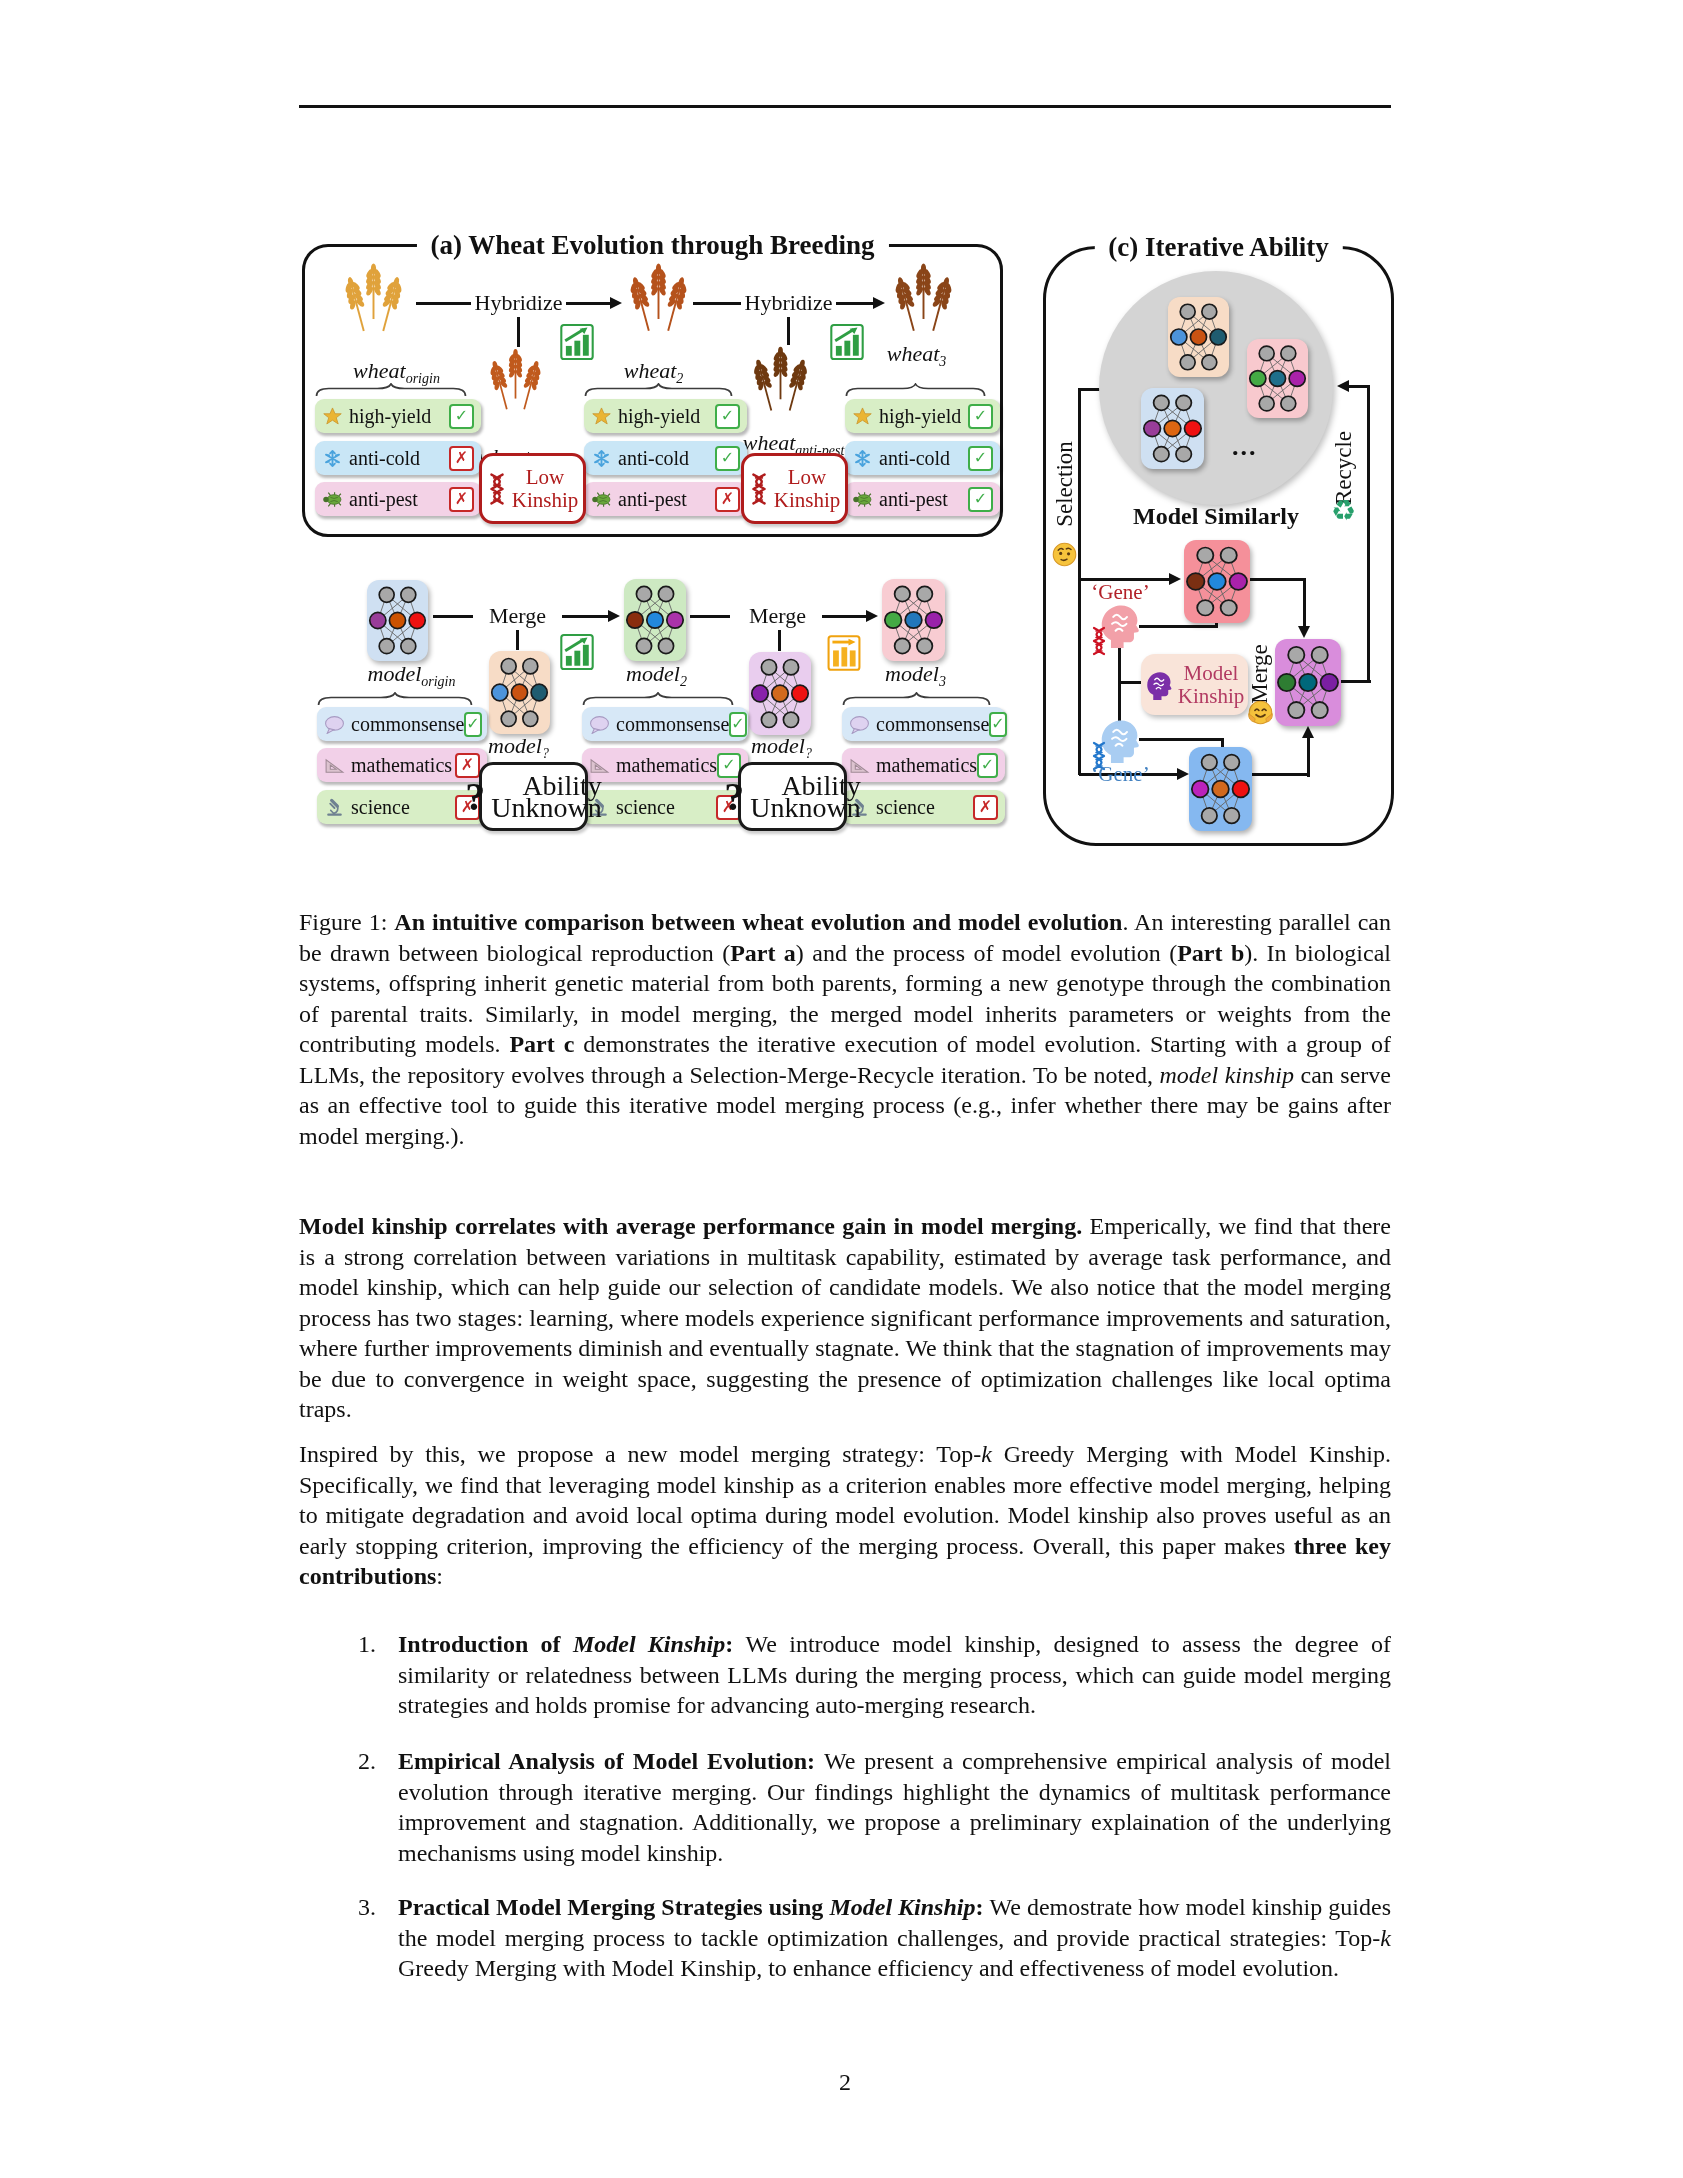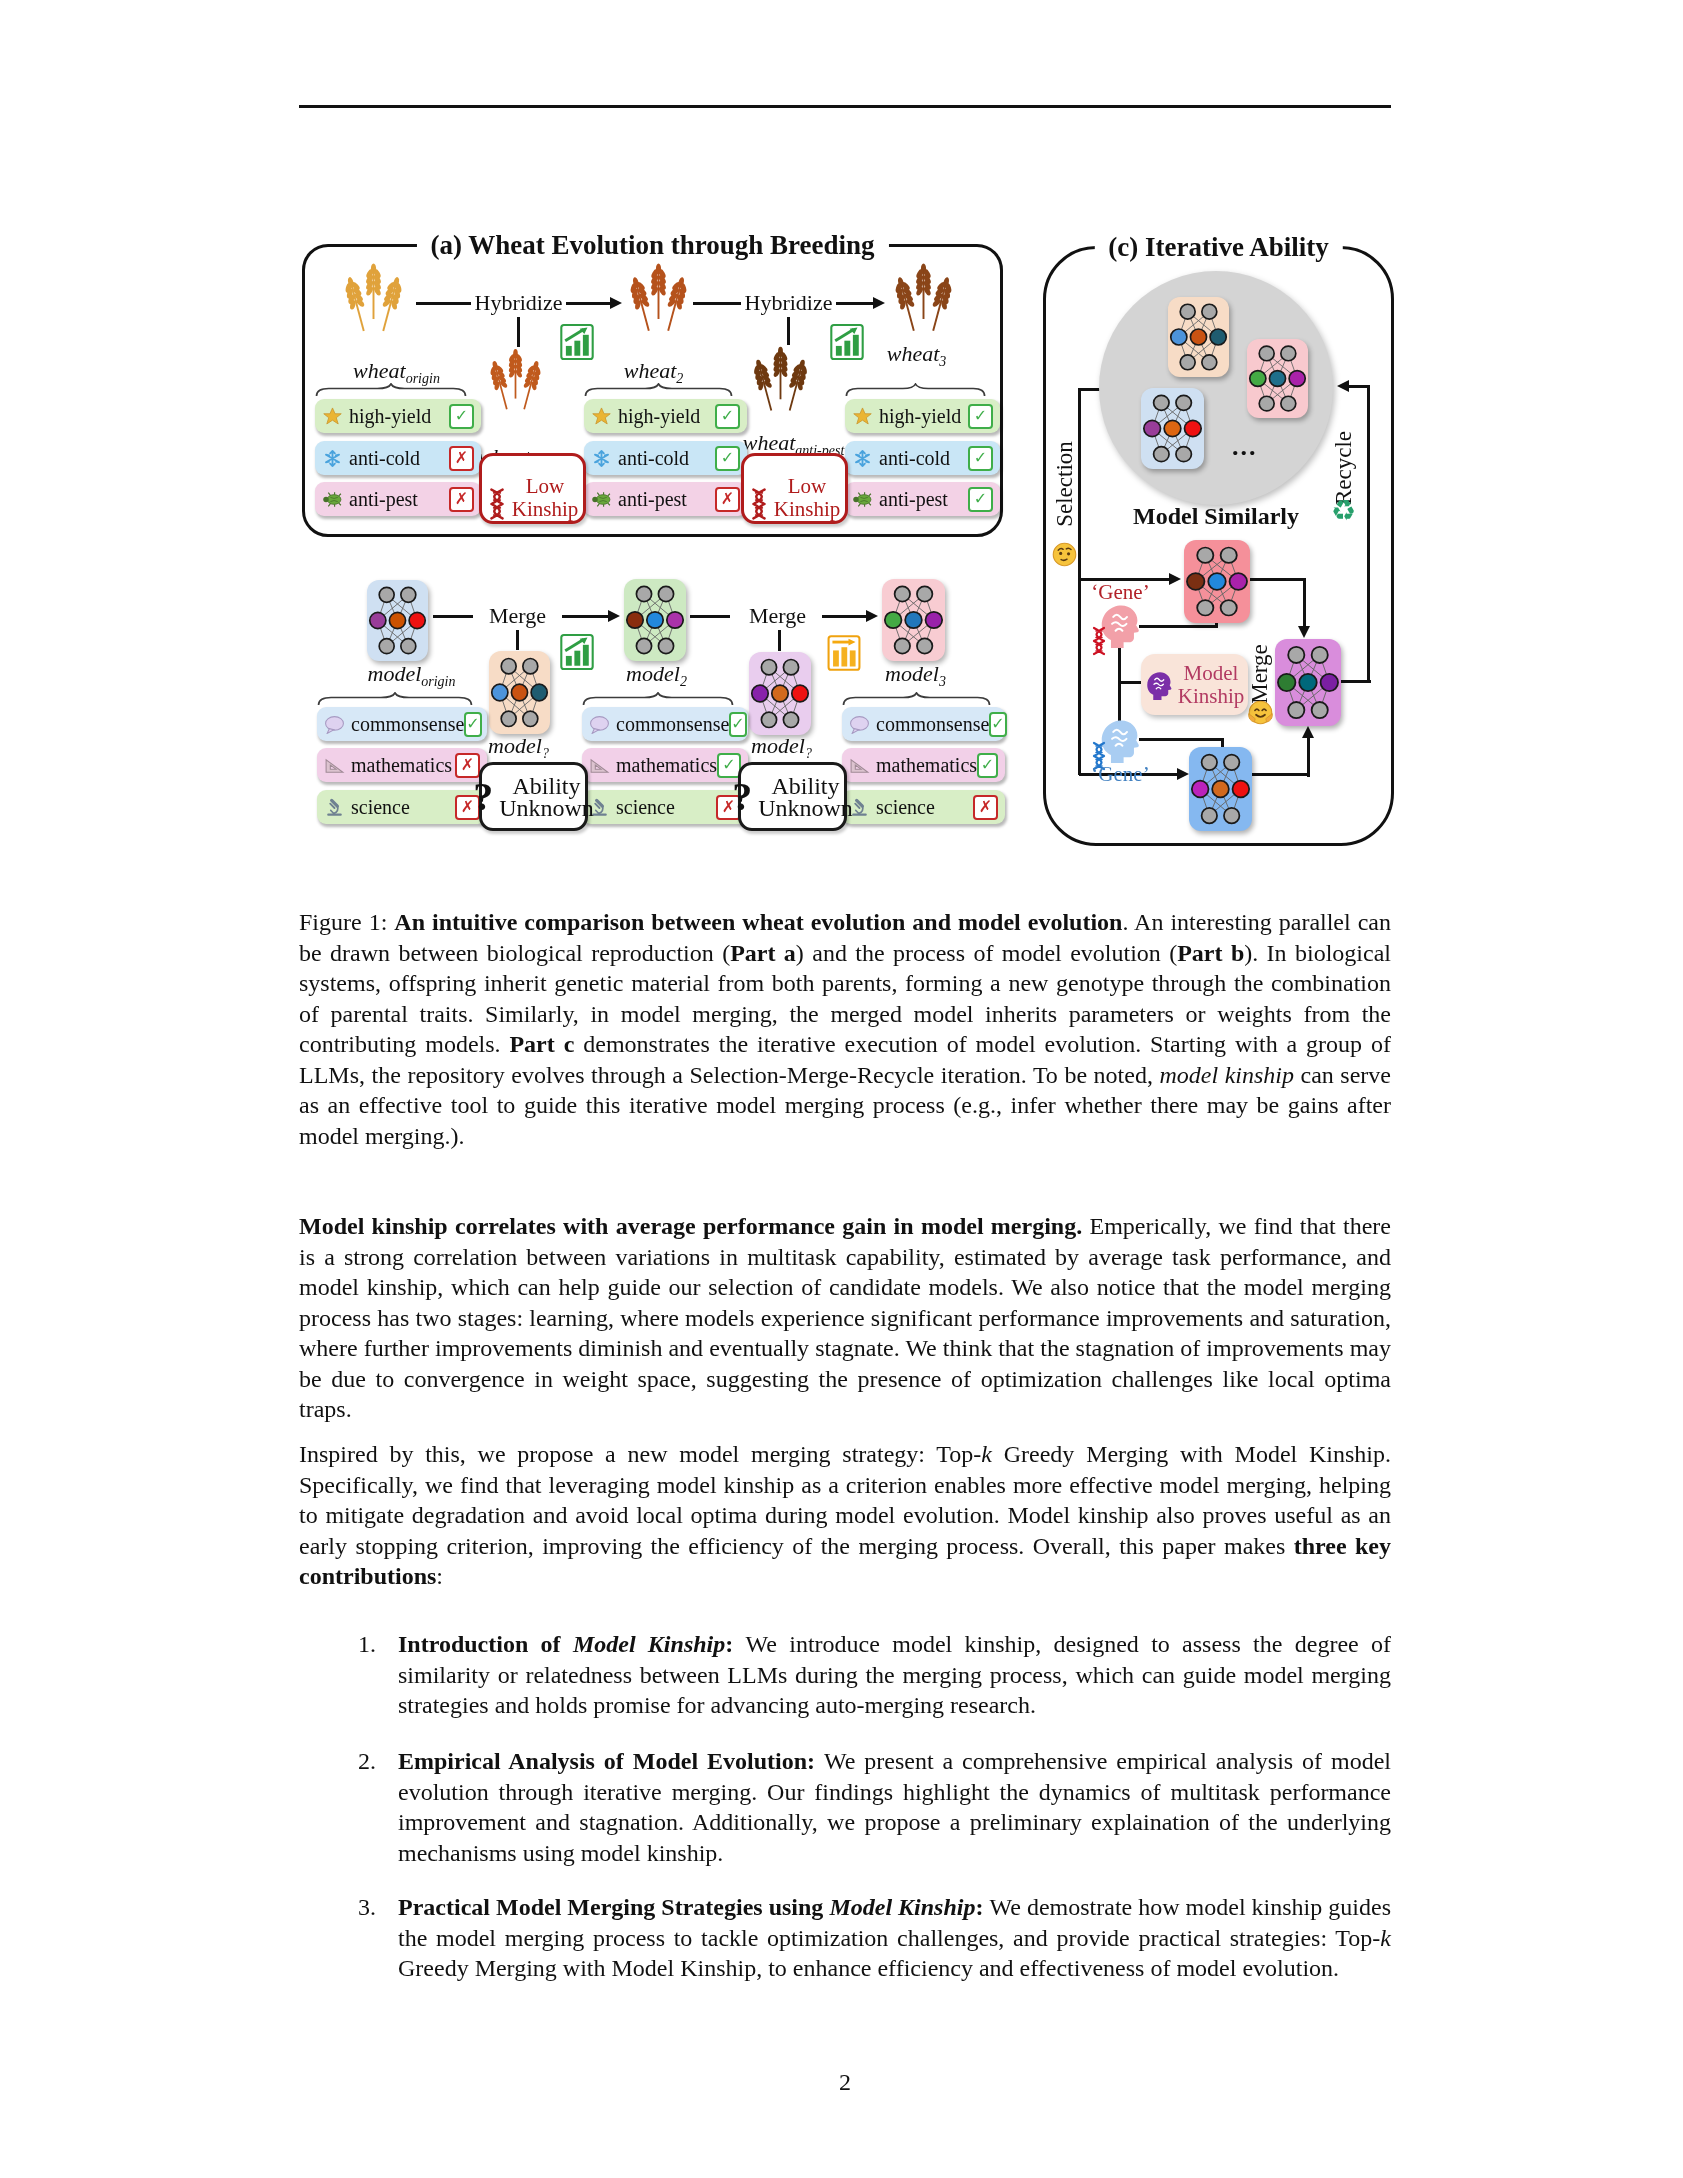--- a/index.html
+++ b/index.html
@@ -22,26 +22,26 @@
   .figtext{position:absolute;font-size:22px;text-align:center;}
   .mlab{position:absolute;font-style:italic;font-size:22px;text-align:center;white-space:nowrap;}
   .mlab sub{font-size:14px;}
   .chip{position:absolute;height:34px;border-radius:9px;display:flex;align-items:center;padding:0 7px 0 7px;box-shadow:1.5px 2.5px 3px rgba(0,0,0,.28);font-size:20px;}
   .chip .cl{flex:1;margin-left:6px;white-space:nowrap;}
   .st{width:21px;height:21px;border:2.4px solid;border-radius:4px;background:#fff;display:flex;align-items:center;justify-content:center;font-size:16px;font-weight:bold;font-family:"DejaVu Sans",sans-serif;line-height:1;}
   .ci{width:21px;height:19px;flex:0 0 auto;}
   .brace{position:absolute;height:14px;}
   .mcard{position:absolute;border-radius:12px;box-shadow:2px 3px 5px rgba(0,0,0,.3);}
   .mcard svg{display:block;width:100%;height:100%;}
-  .lkbox{position:absolute;width:101px;height:65px;background:#fff;border:3px solid #b01c1c;border-radius:14px;display:flex;align-items:flex-end;justify-content:center;gap:5px;box-shadow:1.5px 2.5px 3px rgba(0,0,0,.2);font-family:Liberation Serif, serif;}
+  .lkbox{position:absolute;width:101px;height:65px;background:#fff;border:3px solid #b01c1c;border-radius:14px;display:flex;align-items:center;justify-content:center;gap:5px;box-shadow:1.5px 2.5px 3px rgba(0,0,0,.2);font-family:Liberation Serif, serif;}
   .lkbox .dna{width:20px;height:34px;}
   .lktext{font-size:21px;line-height:23px;text-align:center;}
   .abbox{position:absolute;width:103px;height:63px;background:#fff;border:3px solid #1a1a1a;border-radius:14px;display:flex;align-items:center;justify-content:center;gap:6px;box-shadow:1.5px 2.5px 3px rgba(0,0,0,.2);}
   .abq{font-size:40px;font-weight:bold;line-height:1;}
-  .abtext{font-size:24px;line-height:22px;text-align:center;}
+  .abtext{font-size:28px;line-height:22px;text-align:right;}
   .ellipse{position:absolute;left:1099px;top:271px;width:234px;height:234px;border-radius:50%;background:#d4d4d4;box-shadow:2px 3px 6px rgba(0,0,0,.25);}
   .repolabel{position:absolute;left:1099px;top:503px;width:234px;text-align:center;font-weight:bold;font-size:24px;}
   .vlab{position:absolute;white-space:nowrap;transform:translate(-50%,-50%) rotate(-90deg);font-size:23px;}
   .gene{position:absolute;font-size:21px;text-align:center;white-space:nowrap;}
   .kbox{position:absolute;left:1141px;top:654px;width:107px;height:61px;background:#f9e4d9;border-radius:14px;display:flex;align-items:center;justify-content:center;gap:6px;box-shadow:2px 3px 5px rgba(0,0,0,.25);}
   .ktext{font-size:21px;line-height:23px;text-align:center;}
   .dots{position:absolute;font-weight:bold;font-size:26px;letter-spacing:2px;}
   .glyph{position:absolute;line-height:1;font-family:"DejaVu Sans",sans-serif;}
   .icon{position:absolute;}
   

